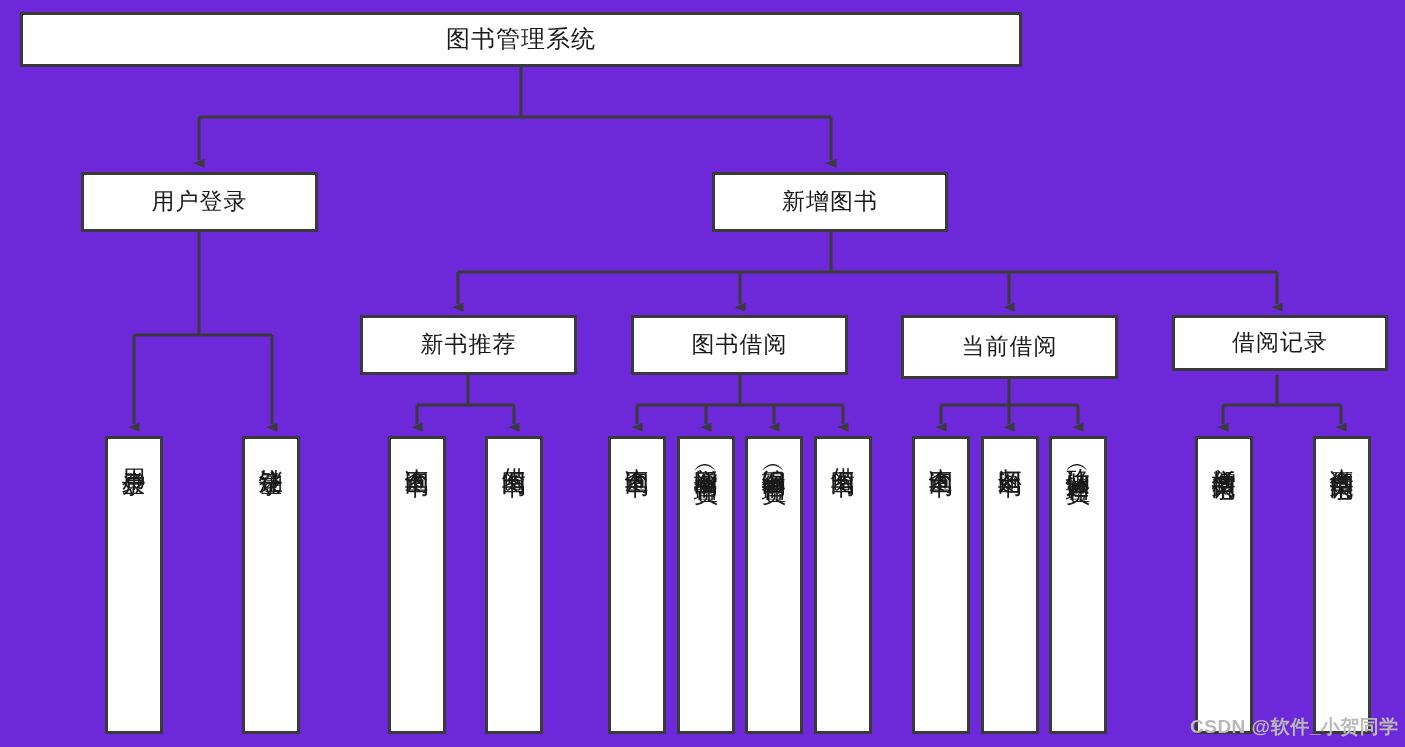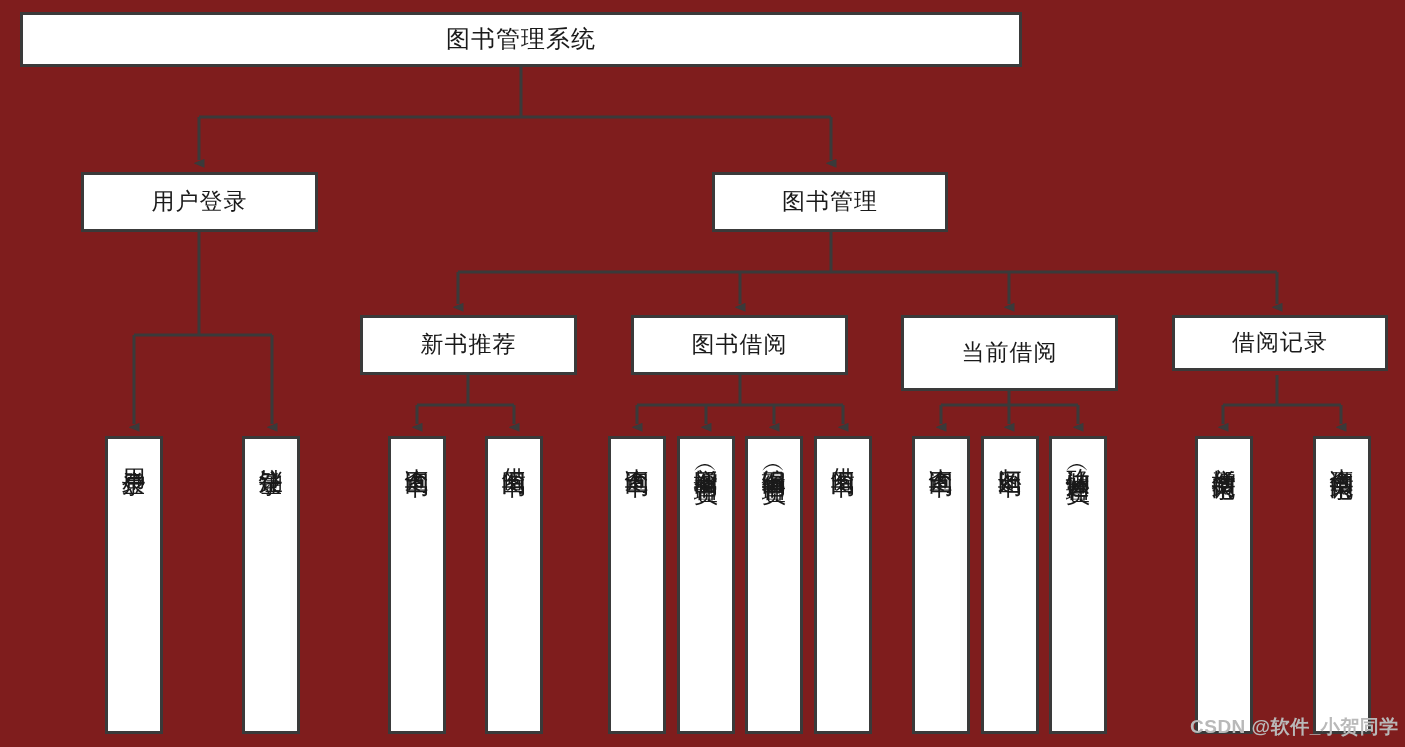--- a/index.html
+++ b/index.html
@@ -8,21 +8,21 @@
     padding: 0;
     background: #ffffff;
   }
   body {
     font-family: "Liberation Sans", "DejaVu Sans", sans-serif;
   }
   #canvas {
     position: relative;
     width: 1405px;
     height: 747px;
-    background: #7f1d1d;
+    background: #6d28d9;
     overflow: hidden;
   }
   #edges {
     position: absolute;
     left: 0;
     top: 0;
     width: 1405px;
     height: 747px;
     pointer-events: none;
   }
@@ -123,30 +123,30 @@
   </svg>
 
   <div class="node node-h node-root" style="left:20px; top:12px; width:1002px; height:55px;">
     <span>图书管理系统</span>
   </div>
 
   <div class="node node-h" style="left:81px; top:172px; width:237px; height:60px;">
     <span>用户登录</span>
   </div>
   <div class="node node-h" style="left:712px; top:172px; width:236px; height:60px;">
-    <span>图书管理</span>
+    <span>新增图书</span>
   </div>
 
   <div class="node node-h" style="left:631px; top:315px; width:217px; height:60px;">
     <span>图书借阅</span>
   </div>
   <div class="node node-h" style="left:360px; top:315px; width:217px; height:60px;">
     <span>新书推荐</span>
   </div>
-  <div class="node node-h" style="left:901px; top:315px; width:217px; height:76px;">
+  <div class="node node-h" style="left:901px; top:315px; width:217px; height:64px;">
     <span>当前借阅</span>
   </div>
   <div class="node node-h" style="left:1172px; top:315px; width:216px; height:56px;">
     <span>借阅记录</span>
   </div>
 
   <div class="node node-v" style="left:105px; top:436px; width:58px; height:298px;">
     <span class="vlabel">用户登录</span>
   </div>
   <div class="node node-v" style="left:242px; top:436px; width:58px; height:298px;">

